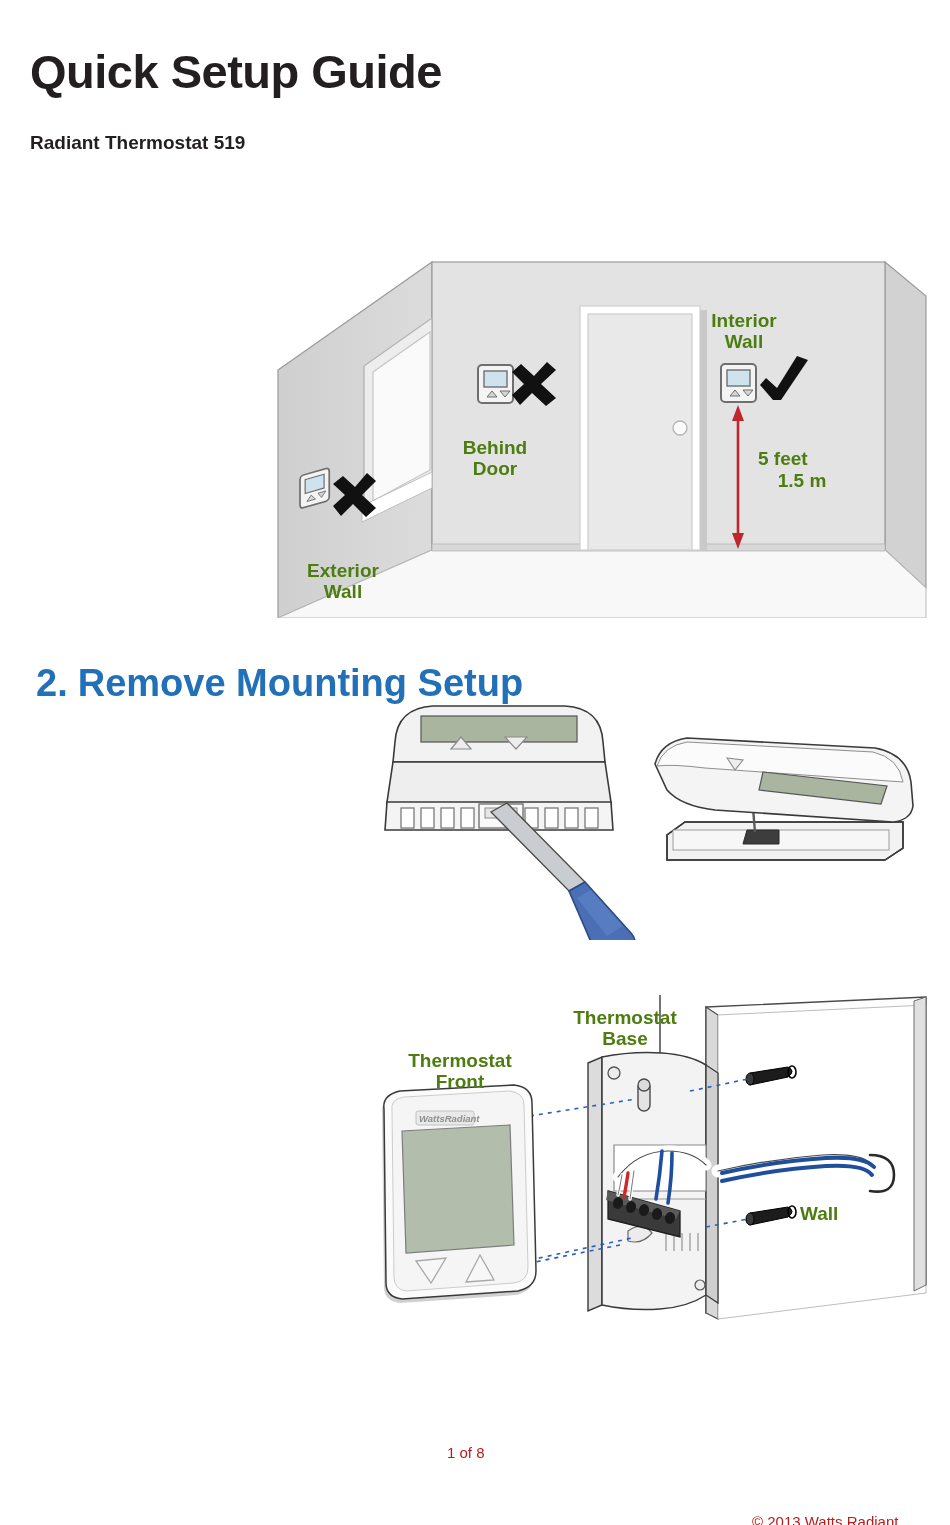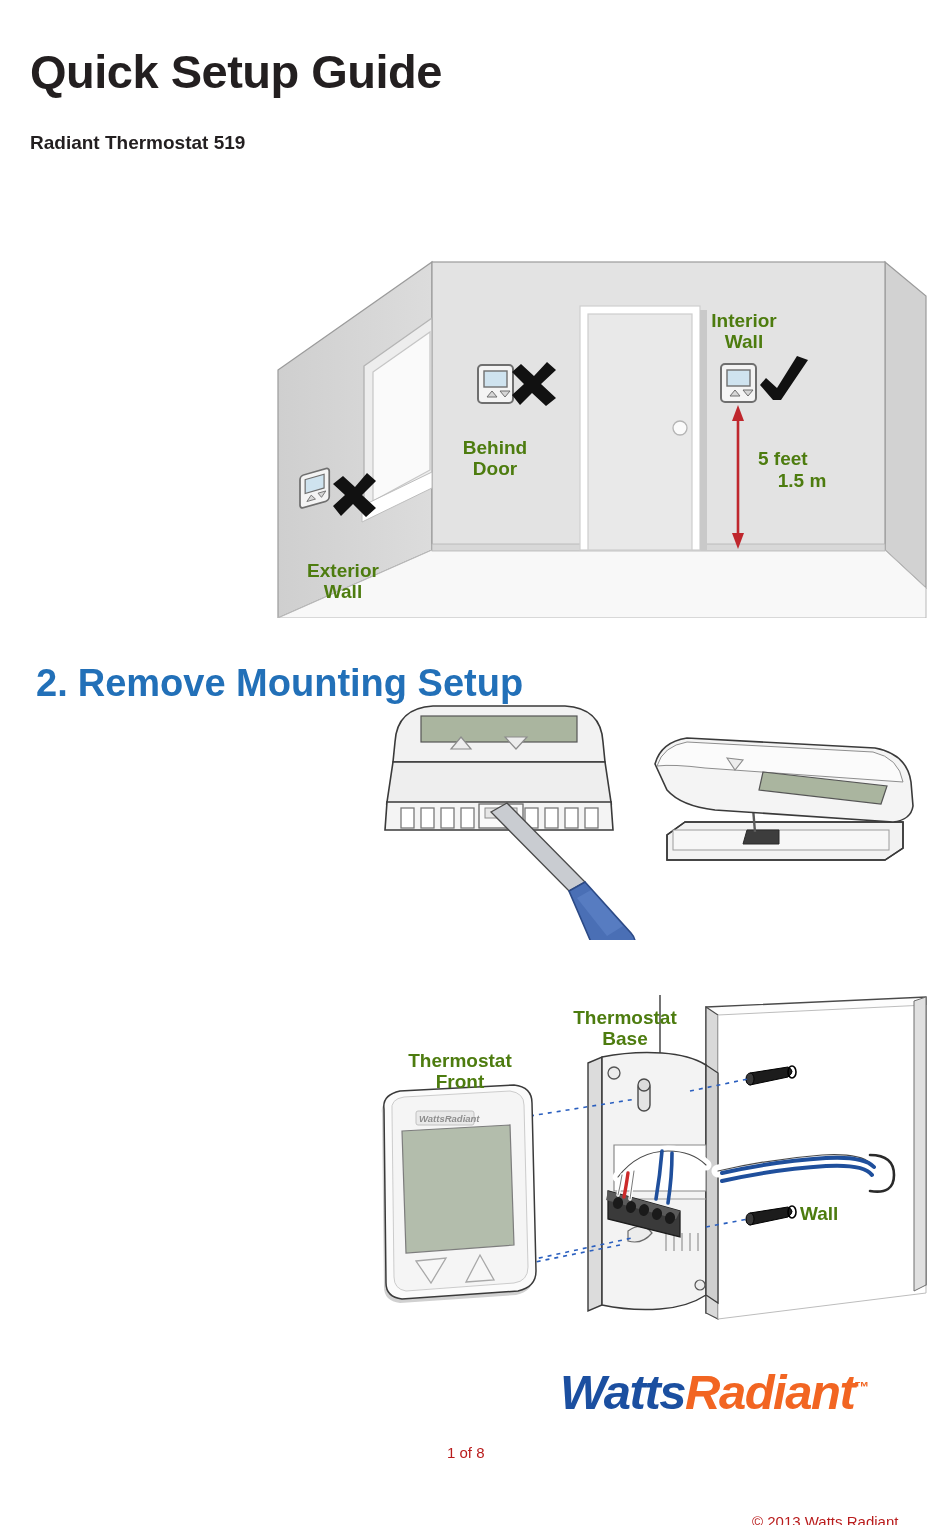--- a/index.html
+++ b/index.html
@@ -397,20 +397,17 @@
       </g>
     </svg>
 
     <div class="ill-label" style="left:20px; top:55px; width:140px;">Thermostat
 Front</div>
     <div class="ill-label" style="left:180px; top:12px; width:150px;">Thermostat
 Base</div>
     <div class="ill-label" style="left:430px; top:208px; width:90px; text-align:left;">Wall</div>
   </div>
 
-  <div id="brand-logo">
-    <span class="logo-text"><span class="logo-watts">Watts</span><span class="logo-radiant">Radiant</span><span class="logo-tm">™</span></span>
-  </div>
 
   <div class="footer-text" id="footer-page">1 of 8</div>
   <div class="footer-text" id="footer-copy">© 2013 Watts Radiant</div>
 
 </div>
 
 </body></html>

